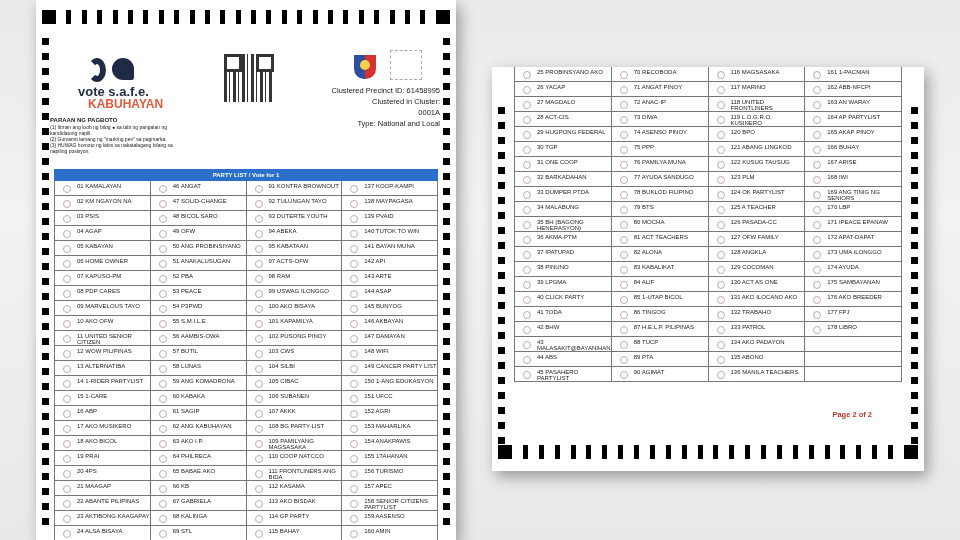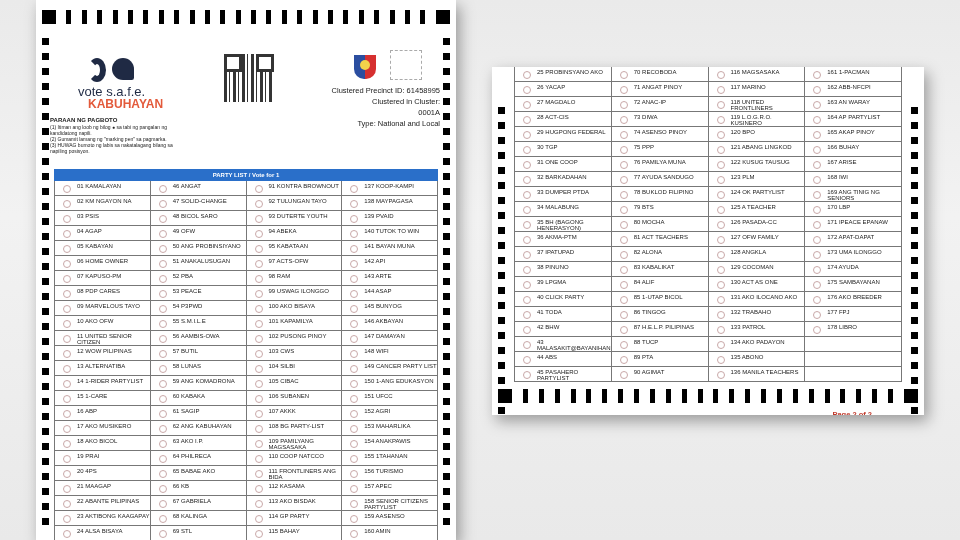--- a/index.html
+++ b/index.html
@@ -9,21 +9,21 @@
     font-family: "Liberation Sans", sans-serif;
     position: relative;
   }
   .page {
     position: absolute;
     background: #fff;
     box-shadow: 4px 6px 14px rgba(0,0,0,0.35);
     overflow: hidden;
   }
   #page1 { left: 36px; top: 0; width: 420px; height: 540px; }
-  #page2 { left: 492px; top: 67px; width: 432px; height: 348px; }
+  #page2 { left: 492px; top: 67px; width: 432px; height: 404px; }
 
   .timing-top, .timing-bottom {
     position: absolute; left: 6px; right: 6px; height: 14px;
     display: flex; justify-content: space-between; align-items: stretch;
   }
   .timing-top { top: 10px; }
   .timing-bottom { bottom: 12px; }
   .timing-top span, .timing-bottom span { width: 5px; background: #000; }
   .timing-top span.big, .timing-bottom span.big { width: 14px; }
 
@@ -38,21 +38,21 @@
   .logo { position: absolute; left: 42px; top: 54px; width: 80px; height: 60px; }
   .logo .shape1 {
     position: absolute; left: 10px; top: 4px; width: 18px; height: 24px;
     border: 6px solid #1f2a44; border-left-color: transparent; border-radius: 50%;
   }
   .logo .shape2 {
     position: absolute; left: 34px; top: 4px; width: 22px; height: 22px;
     background: #1f2a44; border-radius: 50% 50% 10% 50%;
   }
   .logo .t1 {
-    position: absolute; left: 0; top: 30px; font-size: 13px; font-weight: normal; color: #1f2a44; white-space: nowrap;
+    position: absolute; left: 0; top: 30px; font-size: 13px; font-weight: bold; color: #1f2a44; white-space: nowrap;
   }
   .logo .t2 {
     position: absolute; left: 10px; top: 43px; font-size: 12px; font-weight: bold; color: #e35a3b; white-space: nowrap;
   }
   .instructions { position: absolute; left: 14px; top: 117px; width: 140px; font-size: 5px; color: #222; line-height: 6px; }
   .instructions .title { font-weight: bold; font-size: 6px; margin-bottom: 1px; }
 
   .qr {
     position: absolute; left: 188px; top: 54px; width: 50px; height: 48px;
     background:

